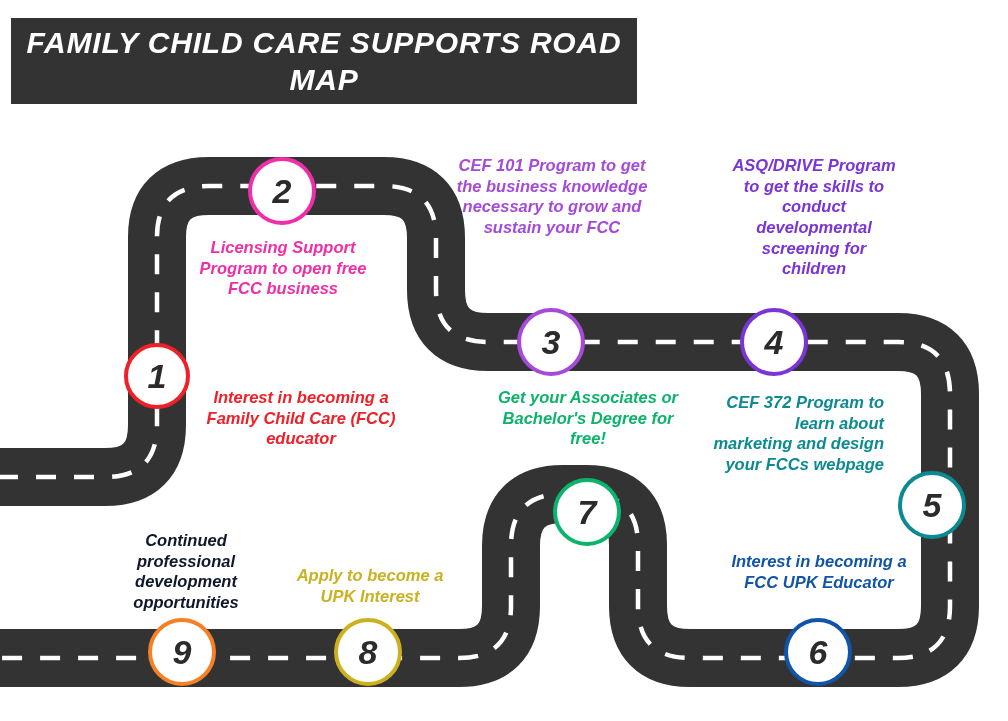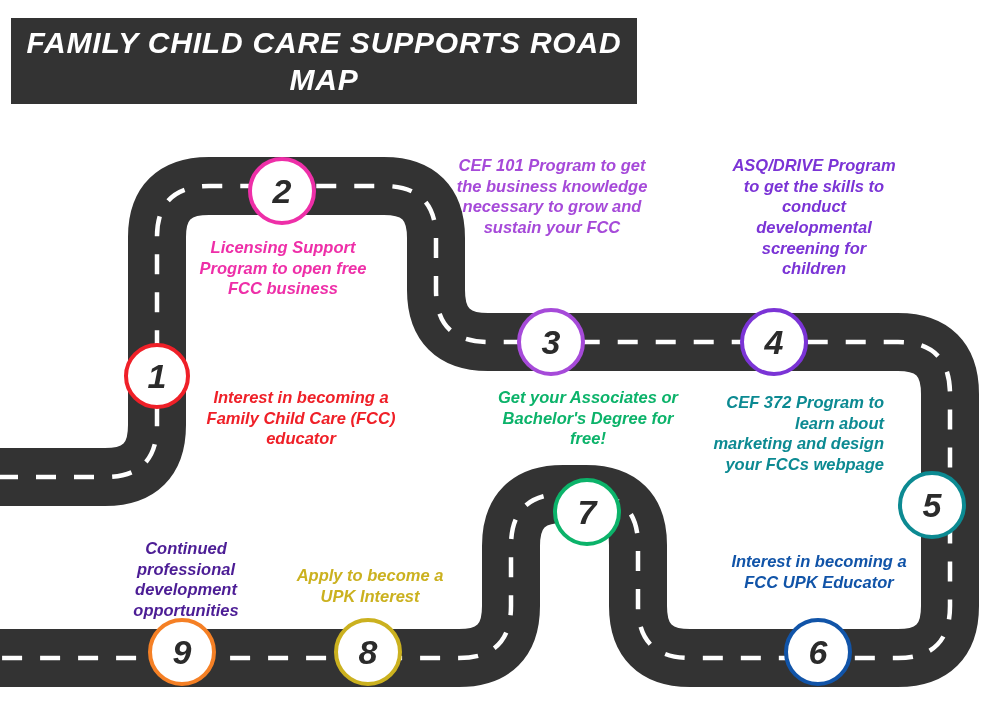--- a/index.html
+++ b/index.html
@@ -177,15 +177,15 @@
   <div class="label center" style="left:690px; top:155px; width:168px; color:#7b34d6;margin-left:40px;">ASQ/DRIVE Program to get the skills to conduct developmental screening for children</div>
 
   <div class="label right" style="left:712px; top:392px; width:172px; color:#0c8a92;">CEF 372 Program to learn about marketing and design your FCCs webpage</div>
 
   <div class="label center" style="left:722px; top:551px; width:194px; color:#1154a8;">Interest in becoming a FCC UPK Educator</div>
 
   <div class="label center" style="left:492px; top:387px; width:192px; color:#0cb36a;">Get your Associates or Bachelor's Degree for free!</div>
 
   <div class="label center" style="left:278px; top:565px; width:184px; color:#cbb11f;">Apply to become a UPK Interest</div>
 
-  <div class="label center" style="left:110px; top:530px; width:152px; color:#4c1d95;margin-top:8px;">Continued professional development opportunities</div>
+  <div class="label center" style="left:110px; top:530px; width:152px; color:#0f172a;">Continued professional development opportunities</div>
 
 </div>
 
 </body></html>

